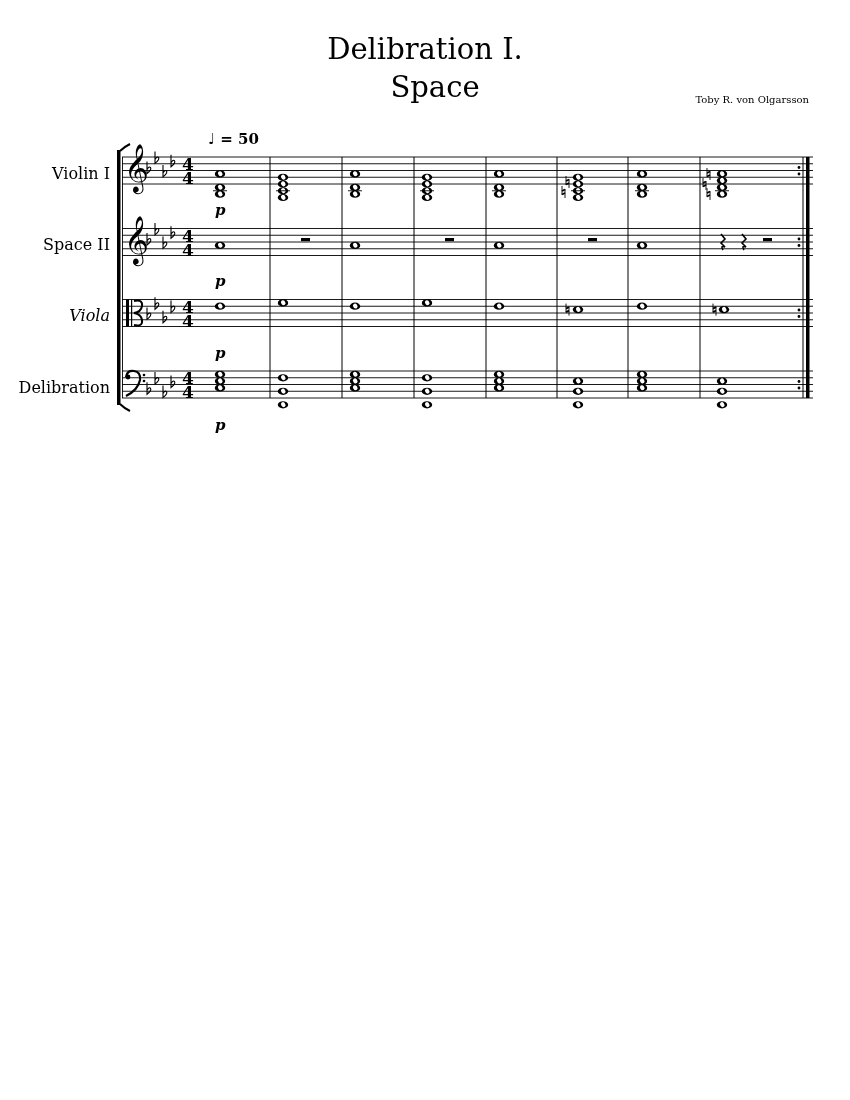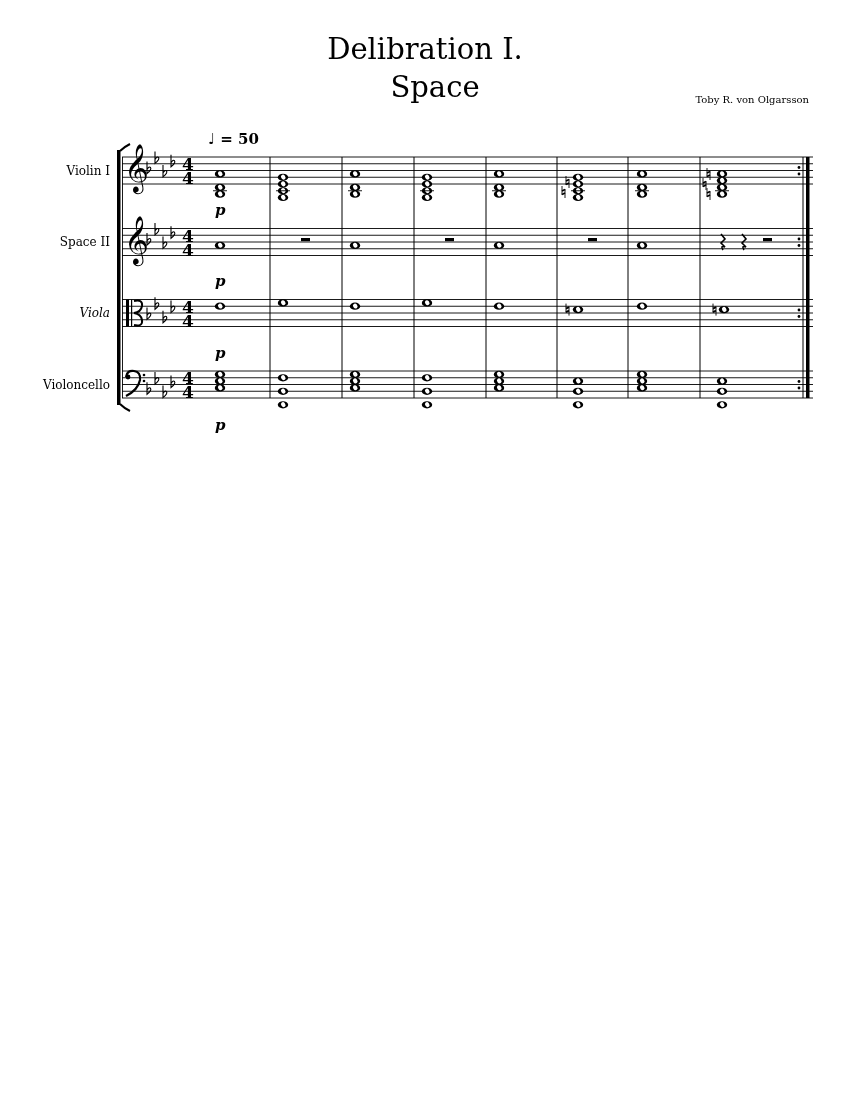--- a/index.html
+++ b/index.html
@@ -1,38 +1,38 @@
 <!DOCTYPE html>
 <html><head>
 <meta charset="utf-8">
 <style>
   html, body { margin: 0; padding: 0; background: #ffffff; }
   body { width: 850px; height: 1100px; position: relative; overflow: hidden; font-family: "DejaVu Serif", "Liberation Serif", serif; color: #000; }
   .title { position: absolute; left: 0; width: 850px; text-align: center; font-family: "DejaVu Serif", serif; font-size: 29px; line-height: 1; }
   .composer { position: absolute; right: 41px; top: 94px; font-size: 10px; font-family: "DejaVu Serif", serif; }
-  .label { position: absolute; font-size: 12px; text-align: right; width: 110px; left: 0; font-family: "DejaVu Serif", serif; }
+  .label { position: absolute; font-size: 16px; text-align: right; width: 110px; left: 0; font-family: "DejaVu Serif", serif; }
   svg.score { position: absolute; left: 0; top: 0; }
   .tempo { position: absolute; left: 208px; top: 130px; font-weight: bold; font-size: 15px; font-family: "DejaVu Serif", serif; }
 </style>
 </head>
 <body>
 
 <div class="title" style="top:35px;">Delibration I.</div>
 <div class="title" style="top:73px;padding-left:10px;">Space</div>
 <div class="composer">Toby R. von Olgarsson</div>
 
 <div class="tempo">
   <span style="font-weight:normal;">♩</span>
   <span>= 50</span>
 </div>
 
 <div class="label" style="top:164px;">Violin I</div>
 <div class="label" style="top:235px;">Space II</div>
 <div class="label" style="top:306px;font-style:italic;">Viola</div>
-<div class="label" style="top:378px;">Violoncello</div>
+<div class="label" style="top:378px;">Delibration</div>
 
 <svg class="score" width="850" height="1100" viewBox="0 0 850 1100">
   <defs>
     <g id="staff5">
       <line x1="0" y1="0" x2="691" y2="0" stroke="#000" stroke-width="0.9"></line>
       <line x1="0" y1="6.75" x2="691" y2="6.75" stroke="#000" stroke-width="0.9"></line>
       <line x1="0" y1="13.5" x2="691" y2="13.5" stroke="#000" stroke-width="0.9"></line>
       <line x1="0" y1="20.25" x2="691" y2="20.25" stroke="#000" stroke-width="0.9"></line>
       <line x1="0" y1="27" x2="691" y2="27" stroke="#000" stroke-width="0.9"></line>
     </g>

